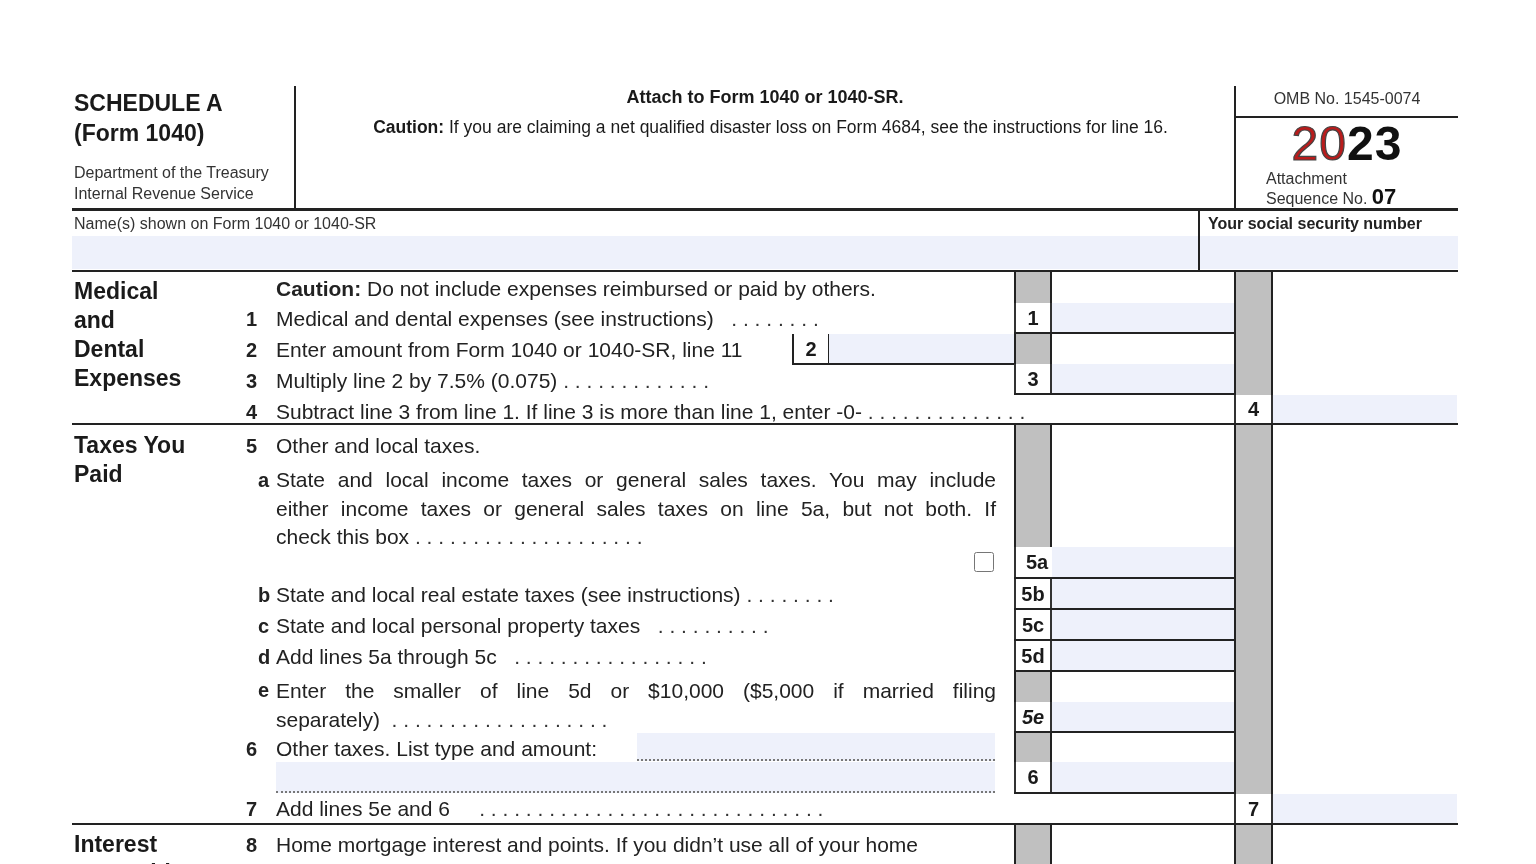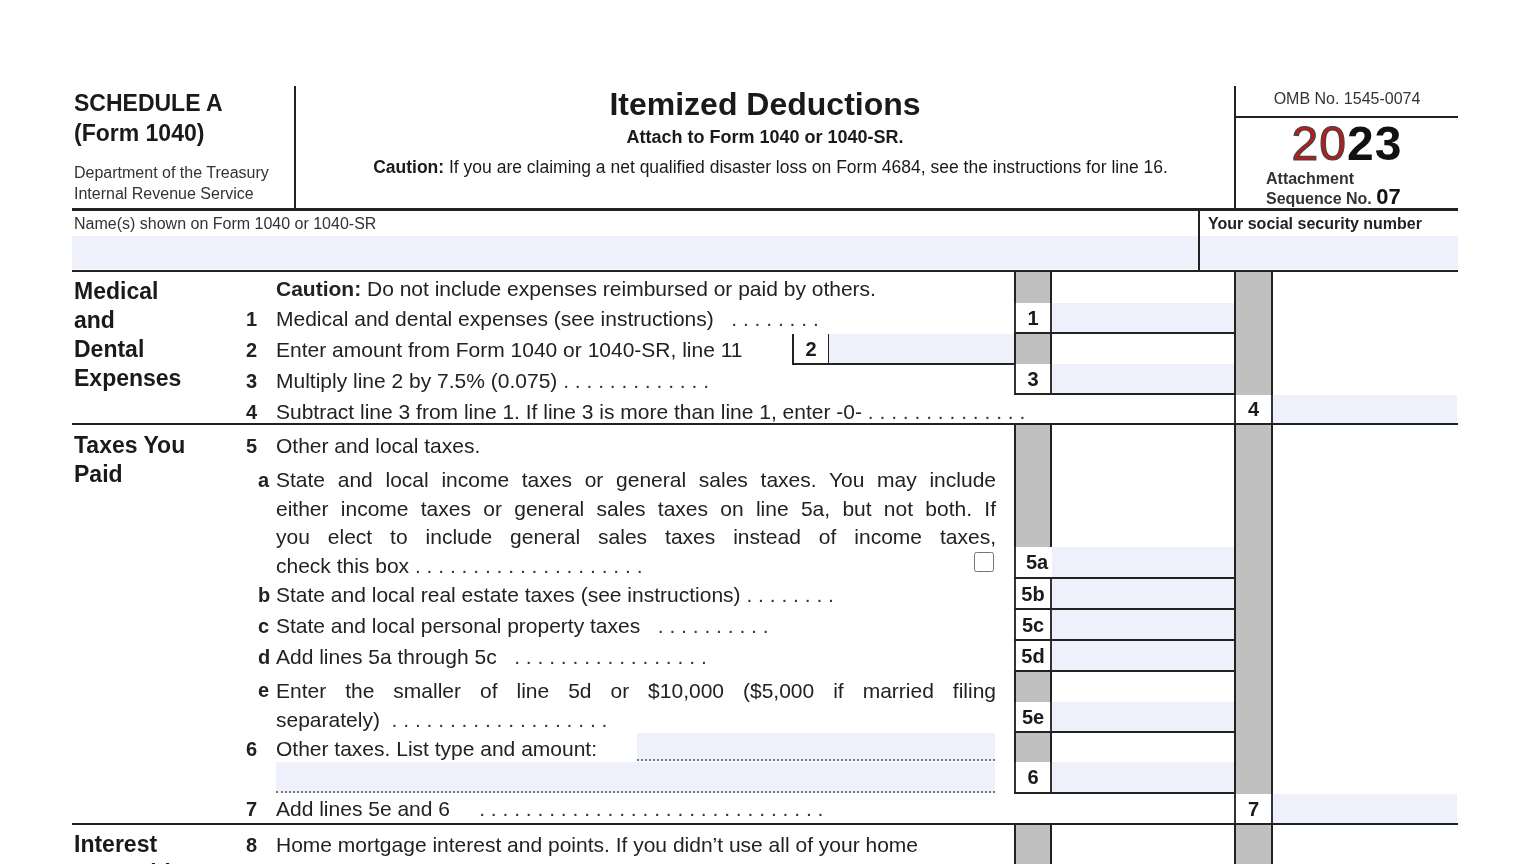--- a/index.html
+++ b/index.html
@@ -26,34 +26,33 @@
     <div>SCHEDULE A</div>
     <div>(Form 1040)</div>
   </div>
   <div class="abs" style="left:74px;top:162px;font-size:16px;line-height:21px;color:#333;">
     <div>Department of the Treasury</div>
     <div>Internal Revenue Service</div>
   </div>
   <div class="vline" style="left:294px;top:86px;width:2px;height:123px;"></div>
 
   <div class="abs" style="left:296px;top:84px;width:938px;text-align:center;">
-    <div style="font-size:32px;font-weight:bold;line-height:40px;">Itemized Deductions</div>
     <div style="font-size:18px;font-weight:bold;line-height:24px;margin-top:1px;">Attach to Form 1040 or 1040-SR.</div>
     <div style="font-size:17.5px;line-height:24px;margin-top:6px;text-align:center;padding-left:11px;">
       <b>Caution:</b><span> If you are claiming a net qualified disaster loss on Form 4684, see the instructions for line 16.</span>
     </div>
   </div>
 
   <div class="vline" style="left:1234px;top:86px;width:2px;height:123px;"></div>
   <div class="abs" style="left:1236px;top:90px;width:222px;text-align:center;font-size:16px;color:#333;">OMB No. 1545-0074</div>
   <div class="hline" style="left:1236px;top:116px;width:222px;height:2px;"></div>
   <div class="abs" style="left:1236px;top:117px;width:222px;text-align:center;font-size:48px;font-weight:bold;line-height:54px;letter-spacing:1px;">
     <span style="color:#b91c1c;-webkit-text-stroke:1.2px #444;font-weight:normal;">20</span><span style="color:#111;">23</span>
   </div>
-  <div class="abs" style="left:1266px;top:170px;font-size:16px;line-height:18px;color:#333;font-weight:bold;">
+  <div class="abs" style="left:1266px;top:170px;font-size:16px;line-height:18px;color:#333;">
     <div>Attachment</div>
     <div><span>Sequence No.</span> <b style="font-size:22px;color:#111;">07</b></div>
   </div>
   <div class="hline" style="left:72px;top:208px;width:1386px;height:3px;"></div>
 </div>
 
 <div>
   <div class="abs" style="left:74px;top:215px;font-size:16px;color:#333;">Name(s) shown on Form 1040 or 1040-SR</div>
   <input class="input" style="left: 72px; top: 236px; width: 1126px; height: 33px;" value="">
   <div class="vline" style="left:1198px;top:211px;width:2px;height:60px;"></div>
@@ -127,21 +126,20 @@
     <div>Paid</div>
   </div>
 
   <div class="lnum" style="left:246px;top:435px;">5</div>
   <div class="txt" style="left:276px;top:434px;">Other and local taxes.</div>
 
   <div class="lnum" style="left:258px;top:469px;">a</div>
   <div class="abs" style="left:276px;top:466px;width:720px;font-size:21px;line-height:28.5px;color:#222;text-align:justify;">
     <div style="text-align-last:justify;">State and local income taxes or general sales taxes. You may include</div>
     <div style="text-align-last:justify;">either income taxes or general sales taxes on line 5a, but not both. If</div>
-    <div style="text-align-last:justify;">you elect to include general sales taxes instead of income taxes,</div>
     <div><span>check this box</span>&nbsp;<span class="dots">. . . . . . . . . . . . . . . . . . . .</span></div>
   </div>
   <input type="checkbox" class="abs" style="left: 974px; top: 552px; width: 20px; height: 20px; margin: 0px; accent-color: rgb(238, 241, 251);">
   <div class="boxnum" style="left:1014px;top:547px;width:46px;height:31px;line-height:31px;">5a</div>
   <input class="input" style="left: 1052px; top: 547px; width: 182px; height: 31px;" value="">
   <div class="hline" style="left:1014px;top:577px;width:221px;height:2px;"></div>
 
   <div class="lnum" style="left:258px;top:584px;">b</div>
   <div class="txt" style="left:276px;top:583px;">
     <span>State and local real estate taxes (see instructions)</span>&nbsp;<span class="dots">. . . . . . . .</span>
@@ -165,21 +163,21 @@
   <div class="boxnum" style="left:1014px;top:641px;width:38px;height:30px;line-height:30px;">5d</div>
   <input class="input" style="left: 1052px; top: 641px; width: 182px; height: 29px;" value="">
   <div class="hline" style="left:1014px;top:670px;width:221px;height:2px;"></div>
 
   <div class="lnum" style="left:258px;top:679px;">e</div>
   <div class="abs" style="left:276px;top:676px;width:720px;font-size:21px;line-height:29px;color:#222;">
     <div style="text-align:justify;text-align-last:justify;">Enter the smaller of line 5d or $10,000 ($5,000 if married filing</div>
     <div><span>separately)</span>&nbsp;&nbsp;<span class="dots">. . . . . . . . . . . . . . . . . . .</span></div>
   </div>
   <div class="abs" style="left:1052px;top:672px;width:182px;height:30px;background:#fff;"></div>
-  <div class="boxnum" style="left:1014px;top:702px;width:38px;height:30px;line-height:30px;">5e</div>
+  <div class="boxnum" style="left:1014px;top:702px;width:38px;height:30px;line-height:30px;font-style:italic;">5e</div>
   <input class="input" style="left: 1052px; top: 702px; width: 182px; height: 29px;" value="">
   <div class="hline" style="left:1014px;top:731px;width:221px;height:2px;"></div>
 
   <div class="lnum" style="left:246px;top:738px;">6</div>
   <div class="txt" style="left:276px;top:737px;">Other taxes. List type and amount:</div>
   <input class="input" style="left: 637px; top: 733px; width: 358px; height: 28px; border-bottom: 2px dotted rgb(119, 119, 119);" value="">
   <input class="input" style="left: 276px; top: 762px; width: 719px; height: 31px; border-bottom: 2px dotted rgb(119, 119, 119);" value="">
   <div class="abs" style="left:1052px;top:733px;width:182px;height:29px;background:#fff;"></div>
   <div class="boxnum" style="left:1014px;top:762px;width:38px;height:31px;line-height:31px;">6</div>
   <input class="input" style="left: 1052px; top: 762px; width: 182px; height: 30px;" value="">

